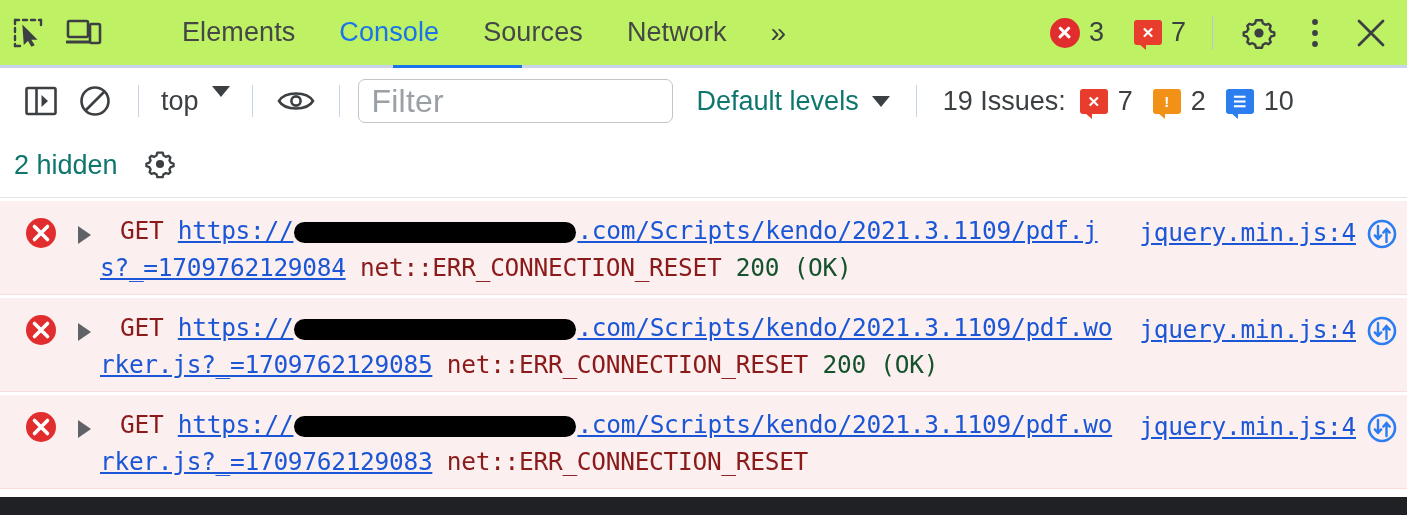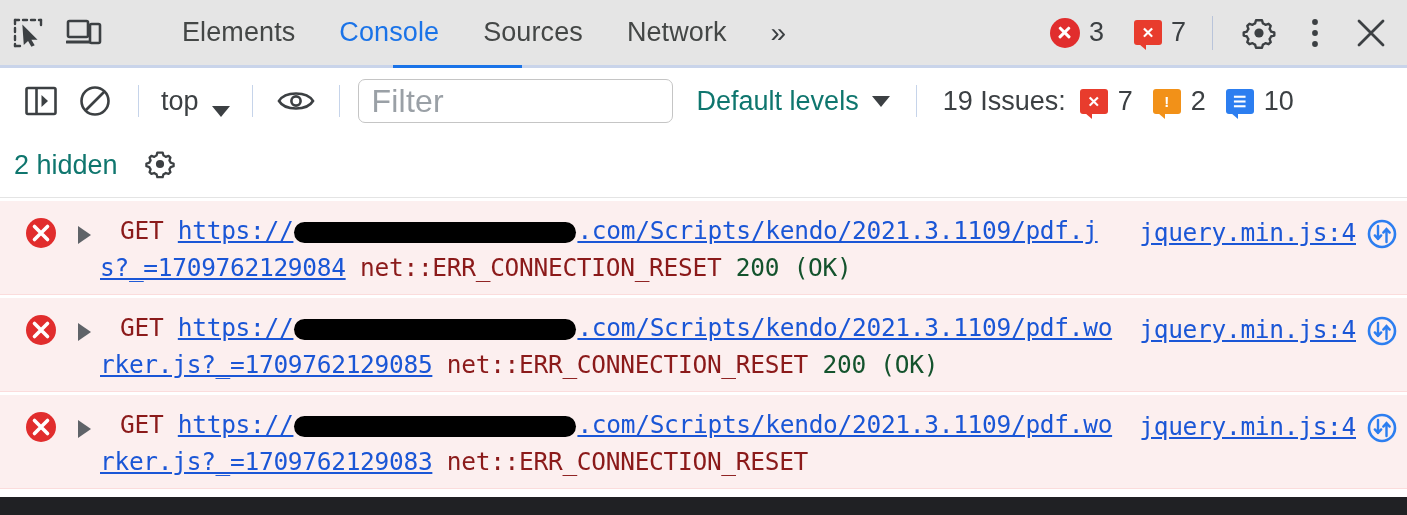--- a/index.html
+++ b/index.html
@@ -13,21 +13,21 @@
   #app {
     position: relative;
     width: 1407px; height: 515px;
     background: #ffffff;
   }
 
   
   .tabbar {
     position: relative;
     height: 68px;
-    background: #e5e5e5;
+    background: #bef264;
     display: flex;
     align-items: center;
     border-bottom: 3px solid #c9d4ea;
   }
   .tabbar-underline {
     position: absolute;
     left: 0; bottom: -3px;
     height: 3px;
     background: #1a73e8;
   }
@@ -136,21 +136,21 @@
     width: 54px; height: 54px;
     display: flex; align-items: center; justify-content: center;
     flex: 0 0 auto;
   }
   .fsep {
     width: 1px; height: 32px;
     background: #c6d4ea;
     margin: 0 16px;
   }
   .ctx-select {
-    display: flex; align-items: flex-end;
+    display: flex; align-items: flex-start;
     font-size: 27px; color: #3c4043;
     padding: 0 6px;
   }
   .caret {
     width: 0; height: 0;
     border-left: 9px solid transparent;
     border-right: 9px solid transparent;
     border-top: 11px solid #3c4043;
     margin-left: 13px;
   }

